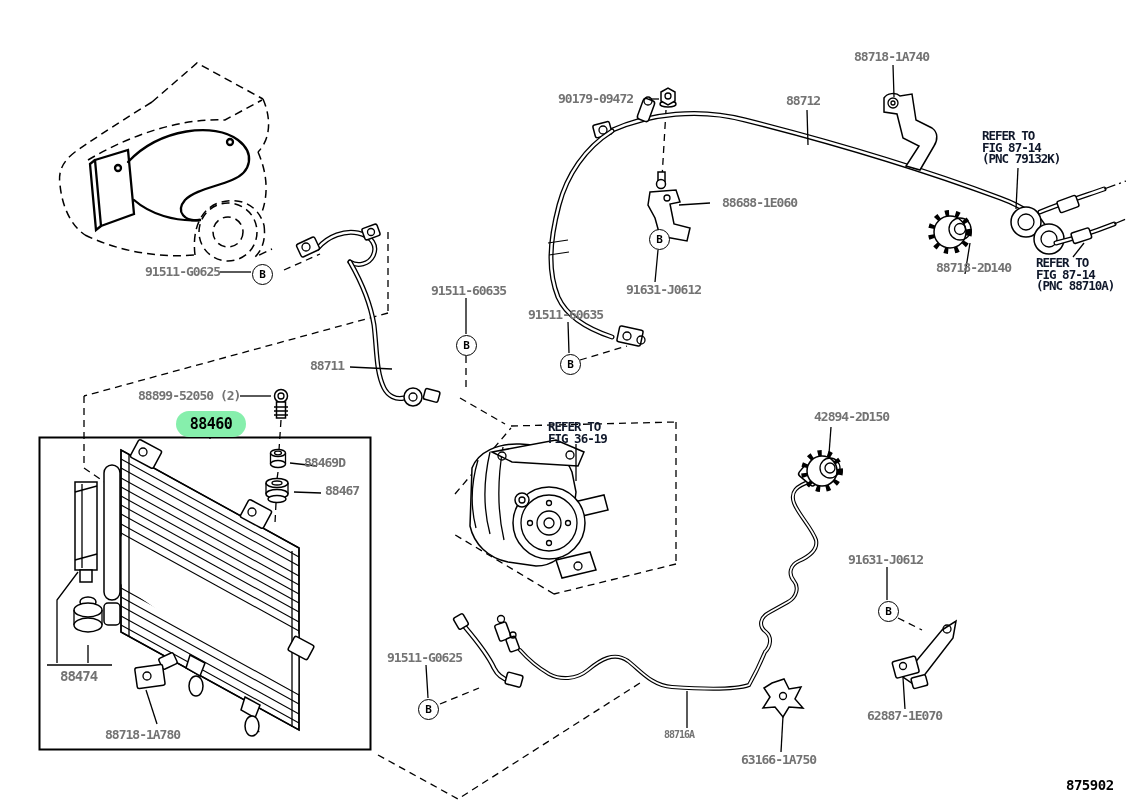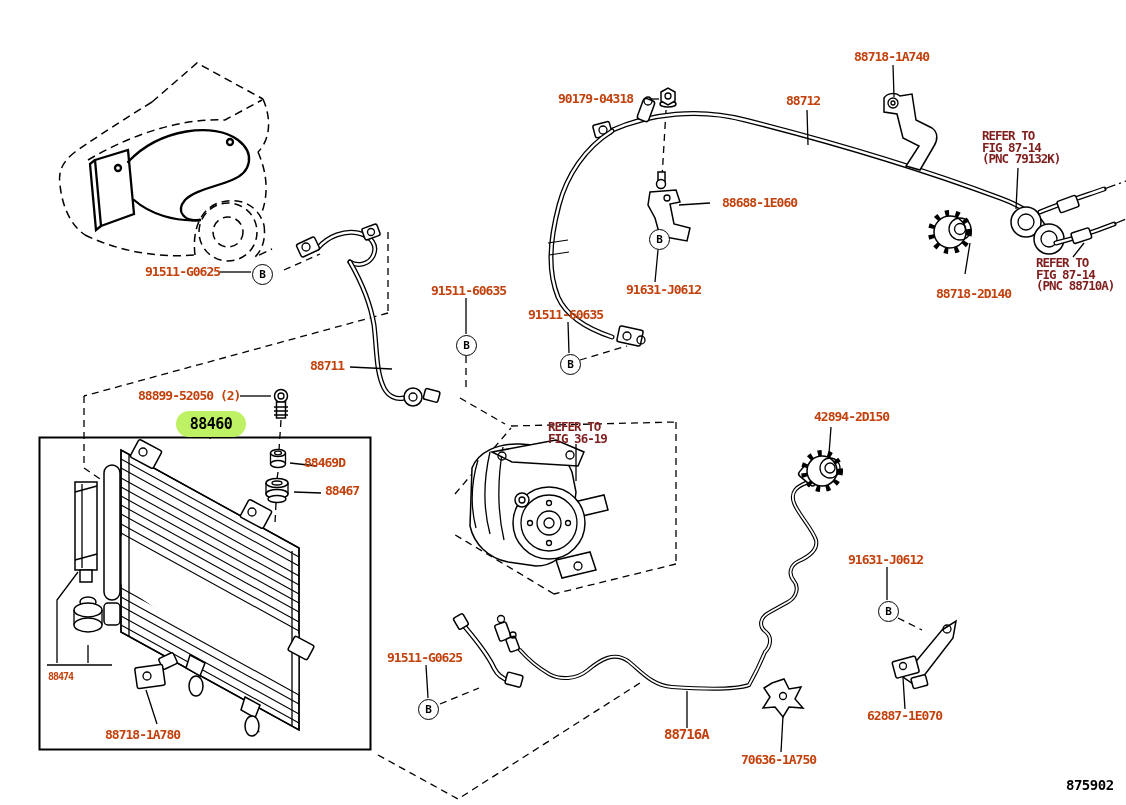--- a/index.html
+++ b/index.html
@@ -1,21 +1,21 @@
 <!DOCTYPE html>
 <html><head>
 <meta charset="utf-8">
 <style>
   html,body{margin:0;padding:0;background:#fff;}
   .canvas{position:relative;width:1126px;height:805px;background:#ffffff;overflow:hidden;
           font-family:"DejaVu Sans Mono", monospace;}
   .art{position:absolute;left:0;top:0;}
   .lbl{position:absolute;font:bold 13px "DejaVu Sans Mono", monospace;letter-spacing:-1px;
-       color:#c2410c;white-space:nowrap;line-height:11px;}
-  .note{position:absolute;color:#7f1d1d;}
+       color:#737373;white-space:nowrap;line-height:11px;}
+  .note{position:absolute;color:#0f172a;}
   .note-line{display:block;font:bold 12.5px "DejaVu Sans Mono", monospace;letter-spacing:-1px;
        line-height:11.5px;white-space:nowrap;}
   .bmark{position:absolute;width:19px;height:19px;border:1.8px solid #000;border-radius:50%;
        background:#fff;display:flex;align-items:center;justify-content:center;
        font:bold 11px "DejaVu Sans Mono", monospace;color:#000;}
   .pill{position:absolute;left:176px;top:411px;width:70px;height:26px;border-radius:13px;
        display:flex;align-items:center;justify-content:center;
        font:bold 15px "DejaVu Sans Mono", monospace;letter-spacing:-0.5px;color:#000;}
   .figno{position:absolute;left:1066px;top:777px;font:bold 14px "DejaVu Sans Mono", monospace;
        letter-spacing:-0.5px;color:#000;}
@@ -337,43 +337,43 @@
       <path class="ldr" d="M831,427 L829,454"></path>
       <path class="ldr" d="M887,567 L887,600"></path>
       <path class="ldr" d="M905,709 L903,678"></path>
       <path class="ldr" d="M687,728 L687,691"></path>
       <path class="ldr" d="M781,752 L783,716"></path>
       <path class="ldr" d="M157,724 L146,690"></path>
       <path class="ldr" d="M426,665 L428,698"></path>
     </g>
   </svg>
 
-  <div class="lbl" style="left:558px;top:93px">90179-04318</div>
+  <div class="lbl" style="left:558px;top:93px">90179-09472</div>
   <div class="lbl" style="left:786px;top:95px">88712</div>
   <div class="lbl" style="left:854px;top:51px">88718-1A740</div>
   <div class="lbl" style="left:722px;top:197px">88688-1E060</div>
   <div class="lbl" style="left:626px;top:284px">91631-J0612</div>
   <div class="lbl" style="left:431px;top:285px">91511-60635</div>
   <div class="lbl" style="left:528px;top:309px">91511-60635</div>
-  <div class="lbl" style="left:936px;top:288px">88718-2D140</div>
+  <div class="lbl" style="left:936px;top:262px">88718-2D140</div>
   <div class="lbl" style="left:145px;top:266px">91511-G0625</div>
   <div class="lbl" style="left:310px;top:360px">88711</div>
   <div class="lbl" style="left:138px;top:390px">88899-52050 (2)</div>
   <div class="lbl" style="left:304px;top:457px">88469D</div>
   <div class="lbl" style="left:325px;top:485px">88467</div>
   <div class="lbl" style="left:814px;top:411px">42894-2D150</div>
   <div class="lbl" style="left:848px;top:554px">91631-J0612</div>
-  <div class="lbl" style="left:48px;top:671px;font-size:10px">88474</div>
+  <div class="lbl" style="left:60px;top:671px;font-size:14px">88474</div>
   <div class="lbl" style="left:105px;top:729px">88718-1A780</div>
   <div class="lbl" style="left:387px;top:652px">91511-G0625</div>
-  <div class="lbl" style="left:664px;top:729px;font-size:14px">88716A</div>
-  <div class="lbl" style="left:741px;top:754px">70636-1A750</div>
+  <div class="lbl" style="left:664px;top:729px;font-size:10px">88716A</div>
+  <div class="lbl" style="left:741px;top:754px">63166-1A750</div>
   <div class="lbl" style="left:867px;top:710px">62887-1E070</div>
 
-  <div class="pill" style="background: #bef264;">88460</div>
+  <div class="pill" style="background: #86efac;">88460</div>
 
   <div class="note" style="left:982px;top:130px">
     <span class="note-line">REFER TO</span>
     <span class="note-line">FIG 87-14</span>
     <span class="note-line">(PNC 79132K)</span>
   </div>
   <div class="note" style="left:1036px;top:257px">
     <span class="note-line">REFER TO</span>
     <span class="note-line">FIG 87-14</span>
     <span class="note-line">(PNC 88710A)</span>

